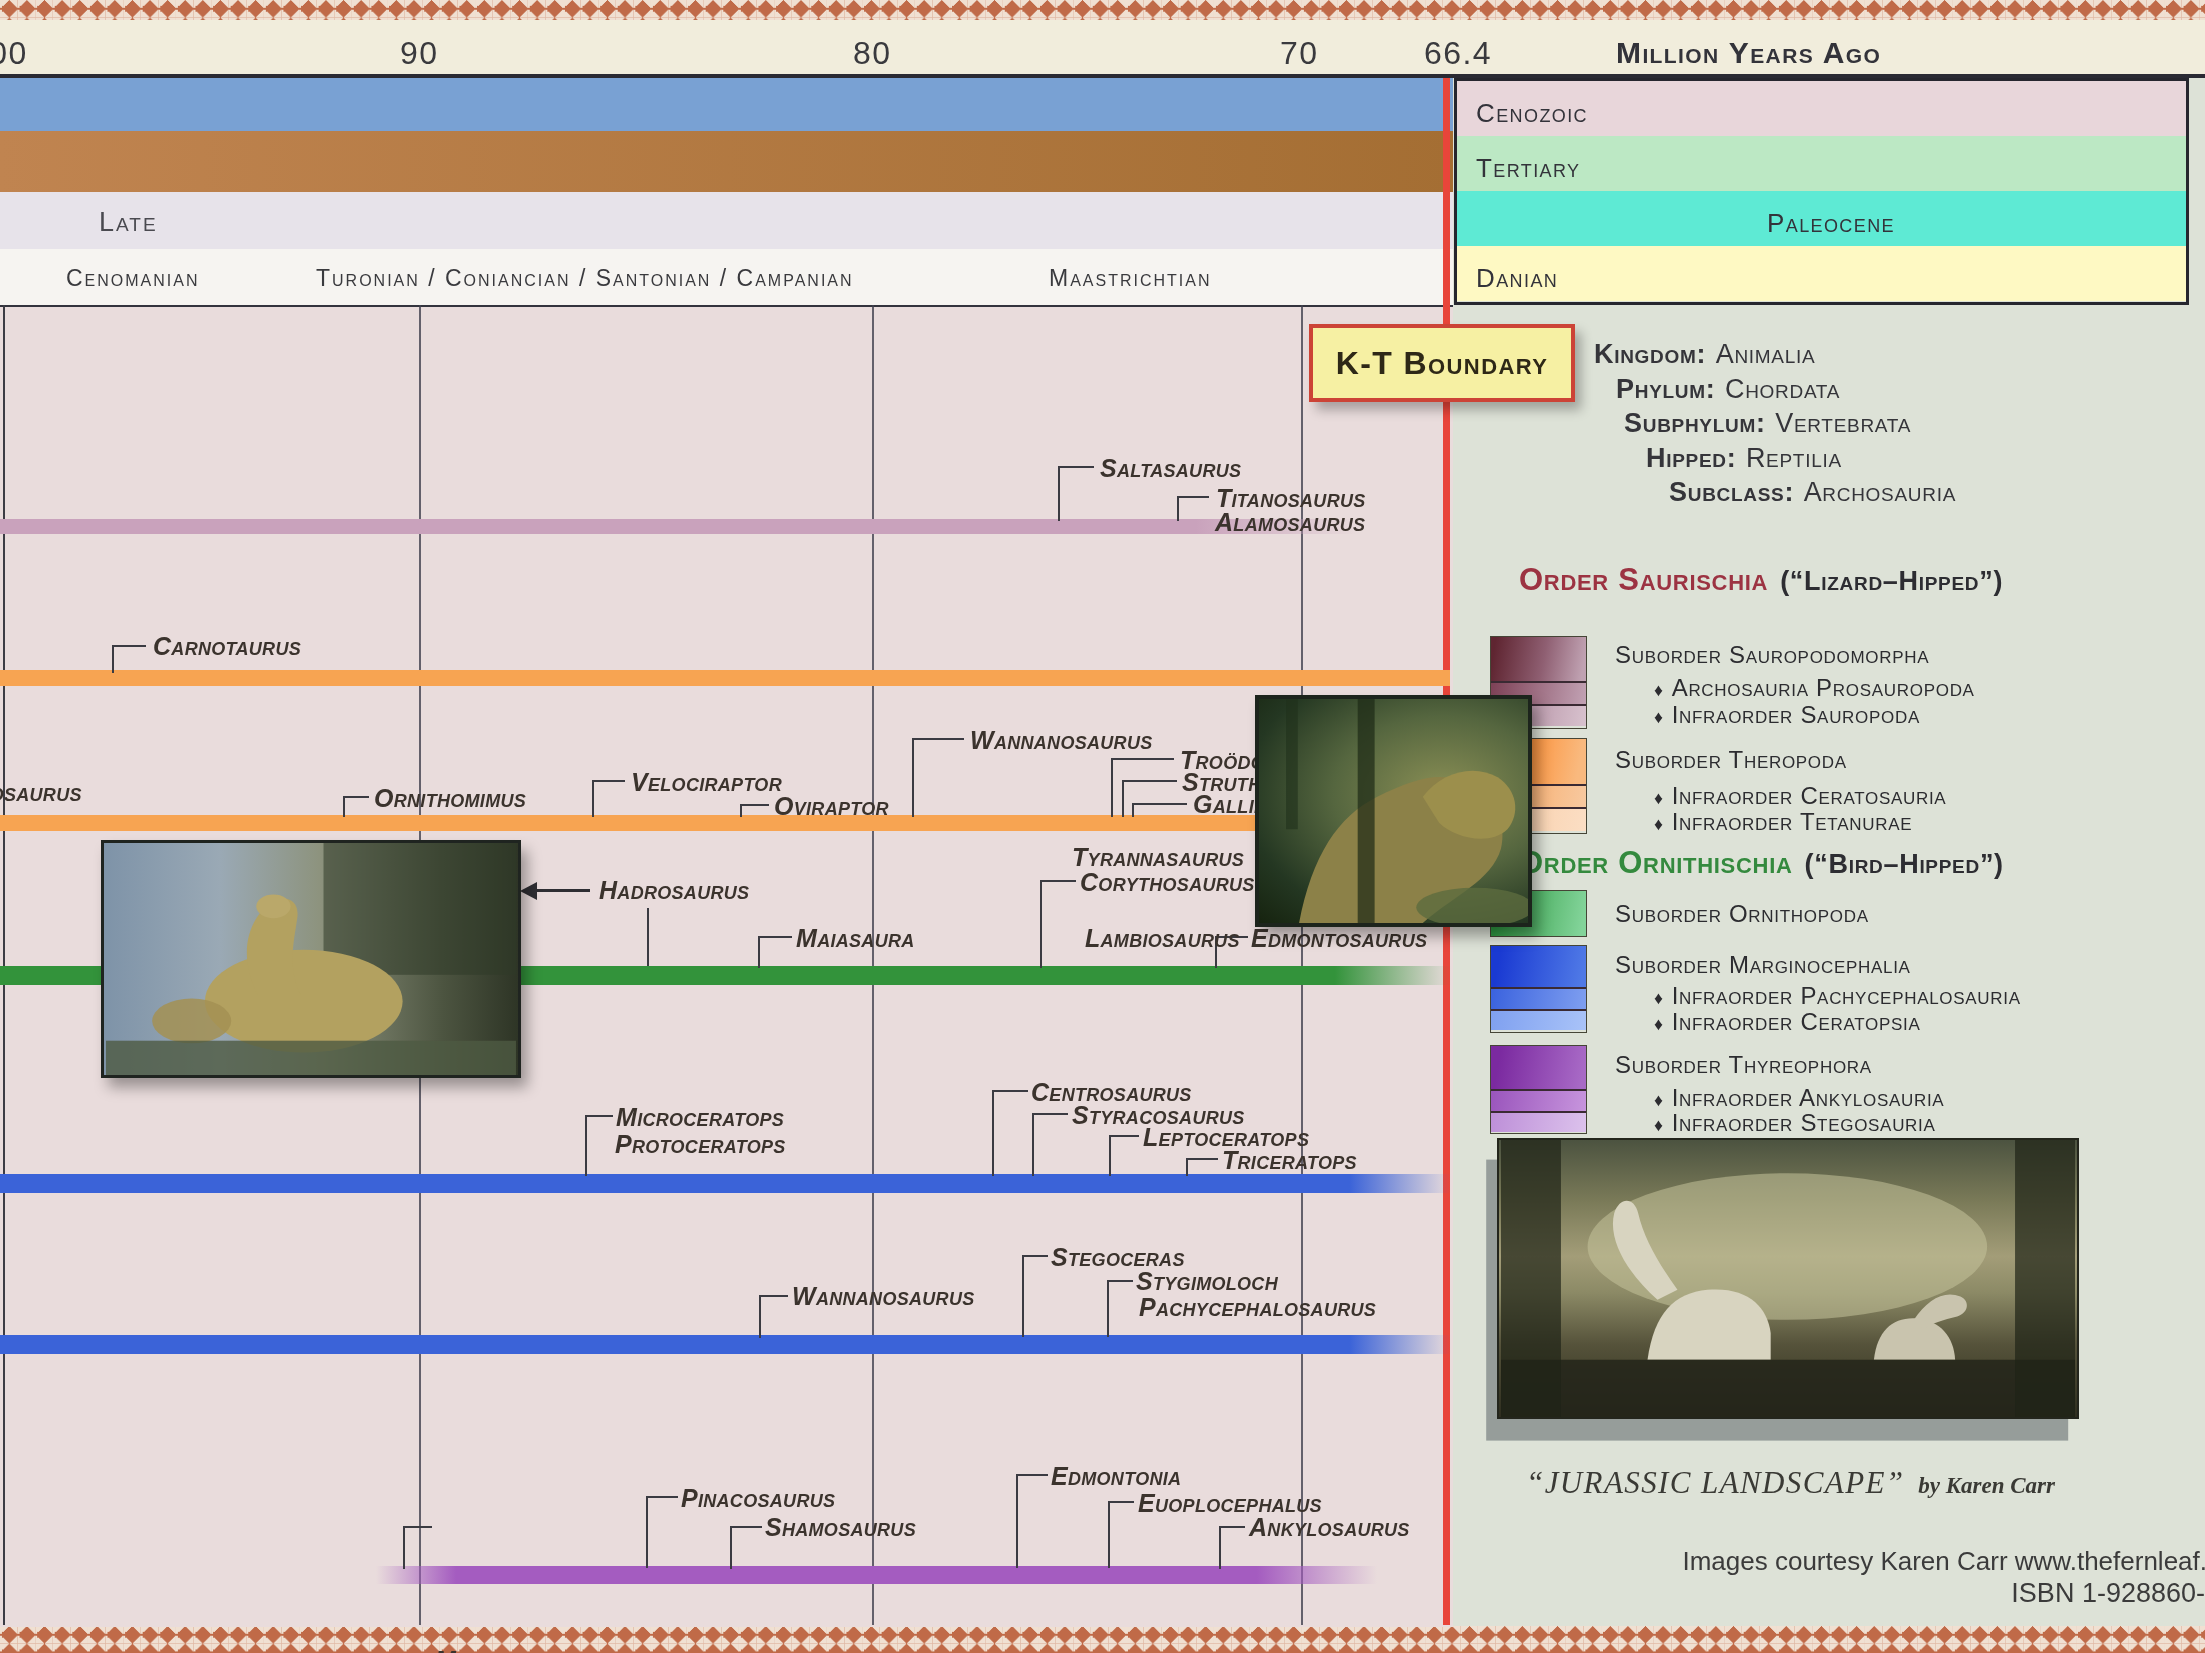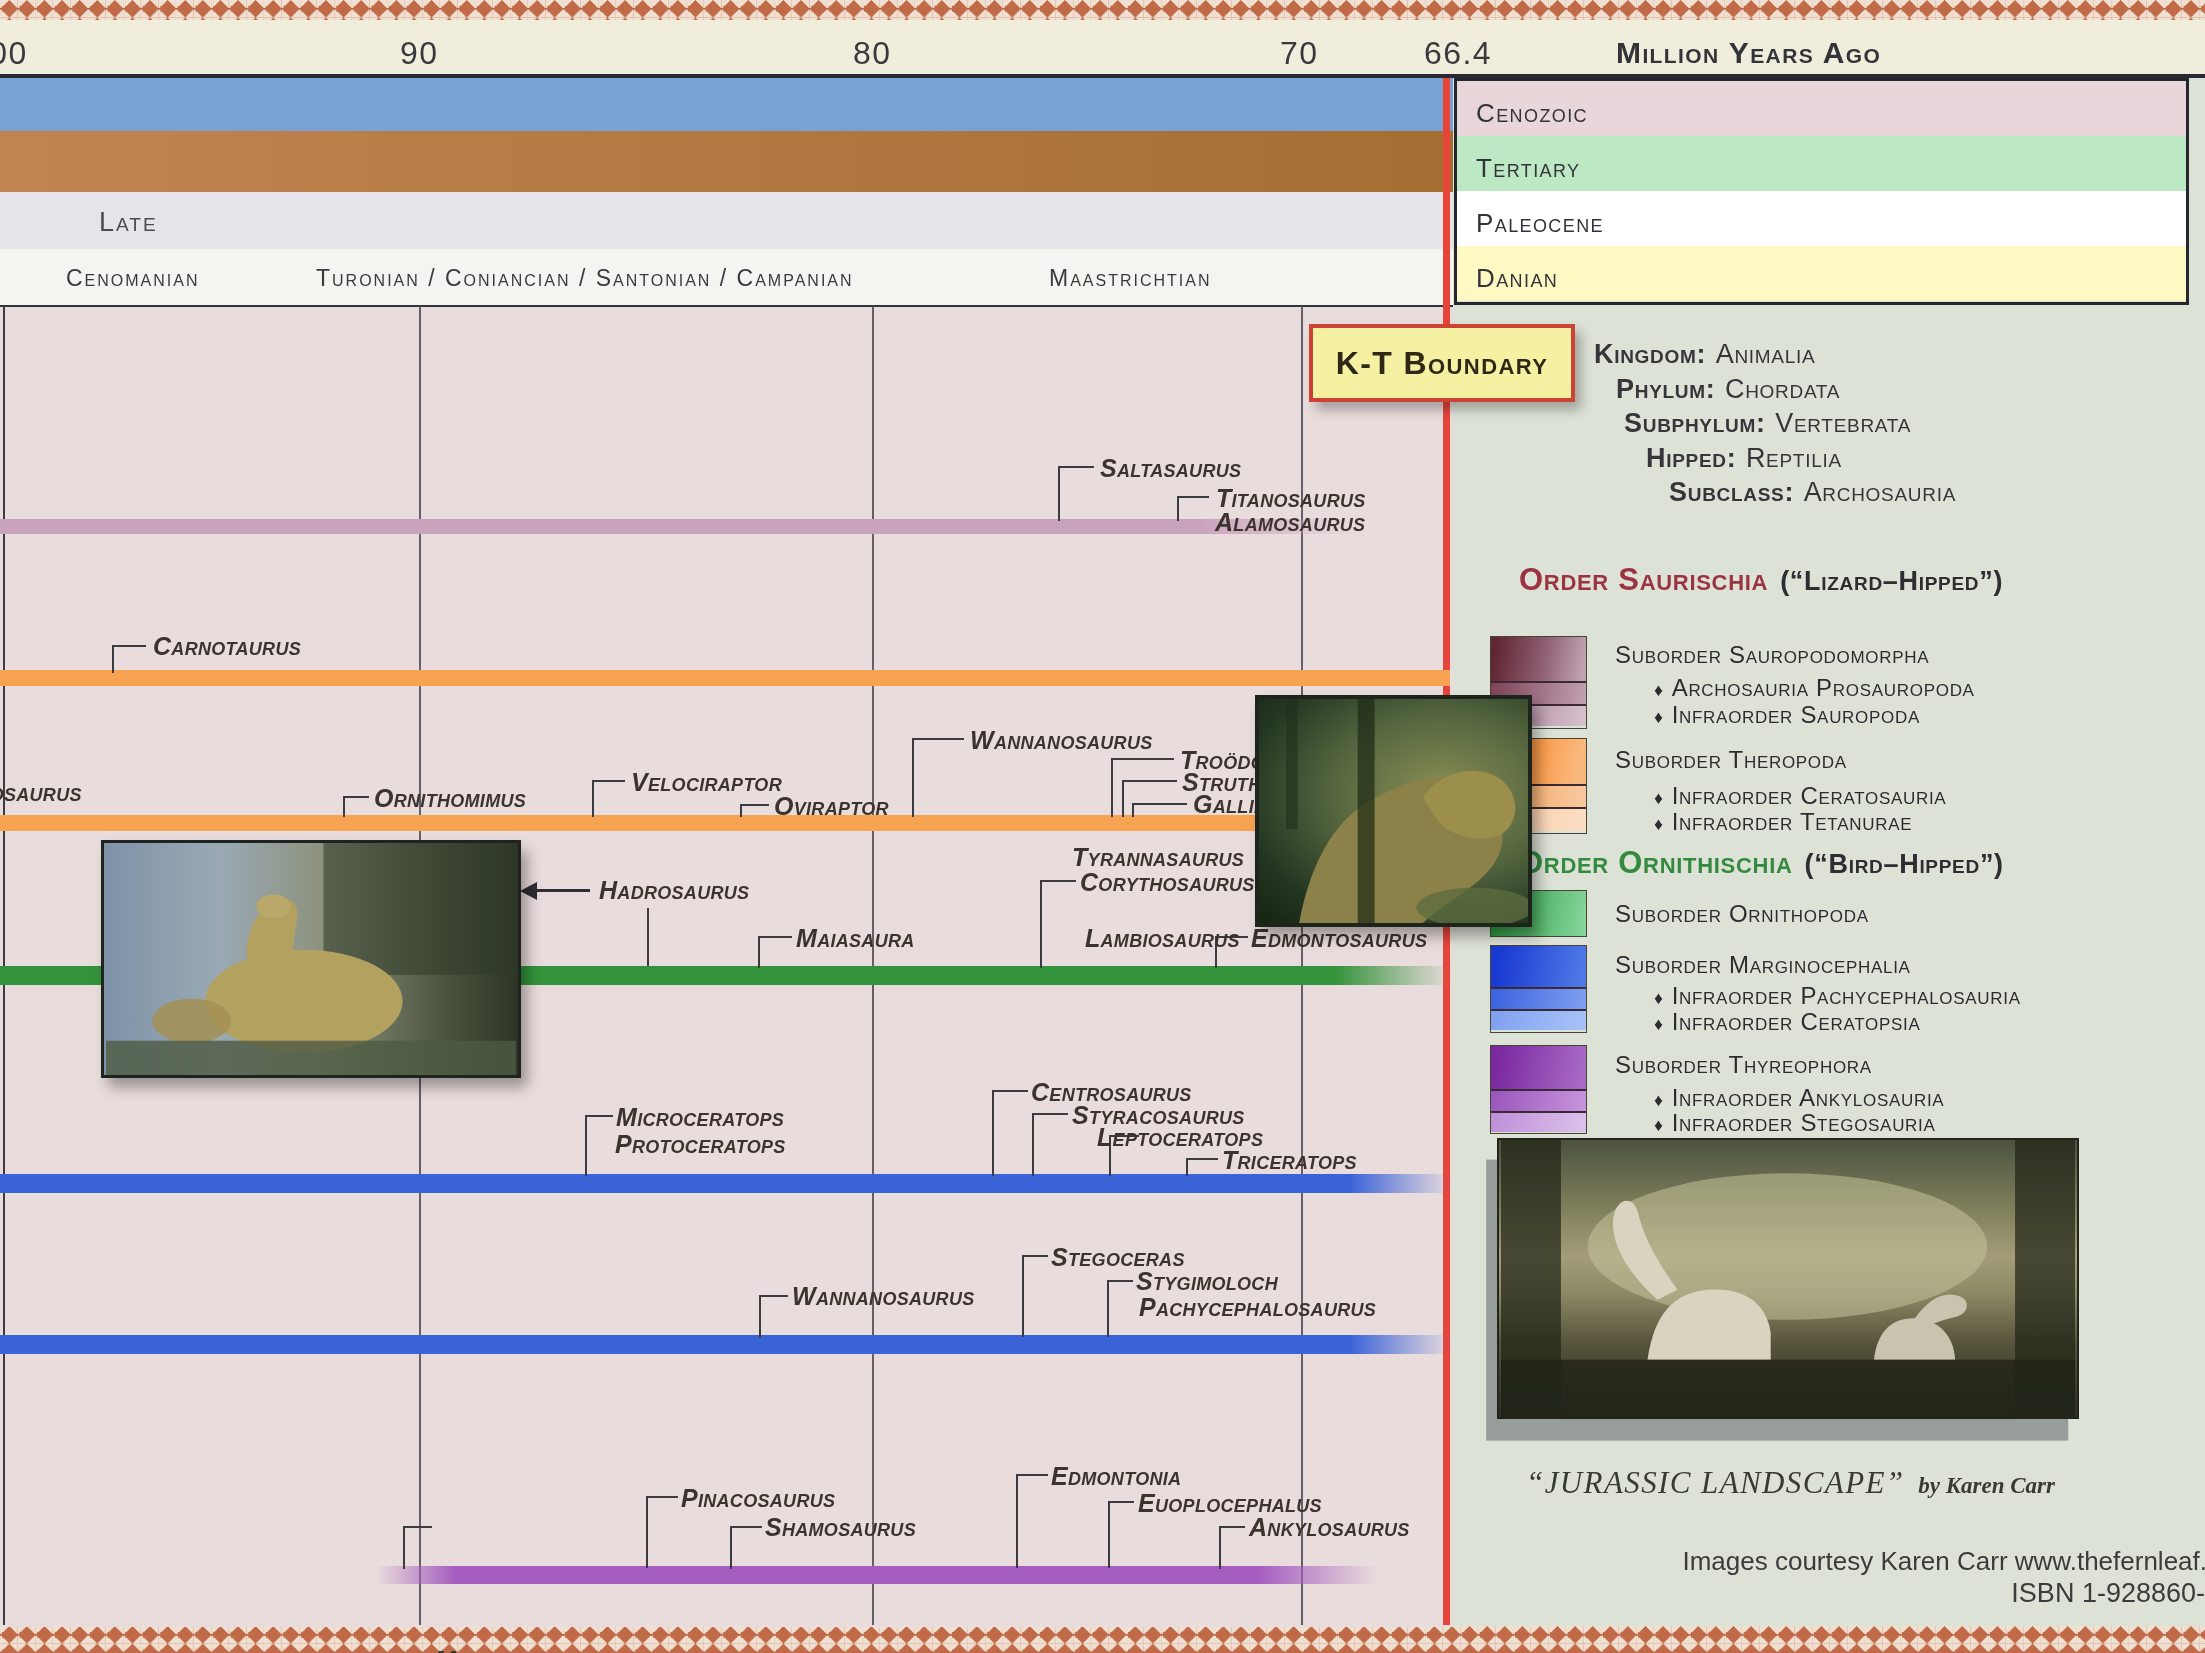--- a/index.html
+++ b/index.html
@@ -40,21 +40,21 @@
   .epoch{position:absolute;font-variant:small-caps;color:#4a4a50;}
   .stage{position:absolute;top:265px;font-size:23px;font-variant:small-caps;
          color:#3a3a3e;letter-spacing:2px;white-space:nowrap;}
 
   
   #scalebox{position:absolute;left:1454px;top:78px;width:735px;height:227px;border:3.4px solid #26262e;box-sizing:border-box;}
   .scalerow{width:100%;height:55px;display:flex;align-items:flex-end;box-sizing:border-box;
             padding:0 0 6.8px 19px;font-size:26px;font-variant:small-caps;color:#33333a;letter-spacing:1.4px;}
   #row-cenozoic{background:#e8d6da;}
   #row-tertiary{background:#bce8c4;}
-  #row-paleocene{background:#ffffff;}
+  #row-paleocene{background:#5eead4;justify-content:center;}
   #row-danian{background:#fef9c3;}
 
   
   #kt-box{position:absolute;left:1309px;top:324px;width:266px;height:78px;background:#f6f0a3;
           border:4px solid #cc4336;box-sizing:border-box;display:flex;align-items:center;justify-content:center;
           font-size:32px;font-weight:700;font-variant:small-caps;letter-spacing:1.4px;color:#2e2817;
           box-shadow:6.8px 8px 10.8px rgba(0,0,0,.28);z-index:20;}
 
   
   .cls{position:absolute;font-size:27px;font-variant:small-caps;color:#35353a;letter-spacing:0.7px;white-space:nowrap;}
@@ -209,21 +209,21 @@
   <span class="taxon" style="left:1251px;top:924px;">Edmontosaurus</span>
 
   <div class="br" style="left:585px;top:1115px;width:26px;height:59px;"></div>
   <span class="taxon" style="left:616px;top:1103px;">Microceratops</span>
   <span class="taxon" style="left:615px;top:1130px;">Protoceratops</span>
   <div class="br" style="left:992px;top:1090px;width:34px;height:84px;"></div>
   <span class="taxon" style="left:1031px;top:1078px;">Centrosaurus</span>
   <div class="br" style="left:1032px;top:1113px;width:34px;height:61px;"></div>
   <span class="taxon" style="left:1072px;top:1101px;">Styracosaurus</span>
   <div class="br" style="left:1109px;top:1135px;width:28px;height:39px;"></div>
-  <span class="taxon" style="left:1097px;top:1123px;">Leptoceratops</span>
+  <span class="taxon" style="left:1143px;top:1123px;">Leptoceratops</span>
   <div class="br" style="left:1186px;top:1158px;width:30px;height:16px;"></div>
   <span class="taxon" style="left:1222px;top:1146px;">Triceratops</span>
 
   <div class="br" style="left:759px;top:1295px;width:27px;height:41px;"></div>
   <span class="taxon" style="left:792px;top:1282px;">Wannanosaurus</span>
   <div class="br" style="left:1022px;top:1255px;width:24px;height:80px;"></div>
   <span class="taxon" style="left:1051px;top:1243px;">Stegoceras</span>
   <div class="br" style="left:1107px;top:1280px;width:24px;height:55px;"></div>
   <span class="taxon" style="left:1136px;top:1267px;">Stygimoloch</span>
   <span class="taxon" style="left:1139px;top:1293px;">Pachycephalosaurus</span>

